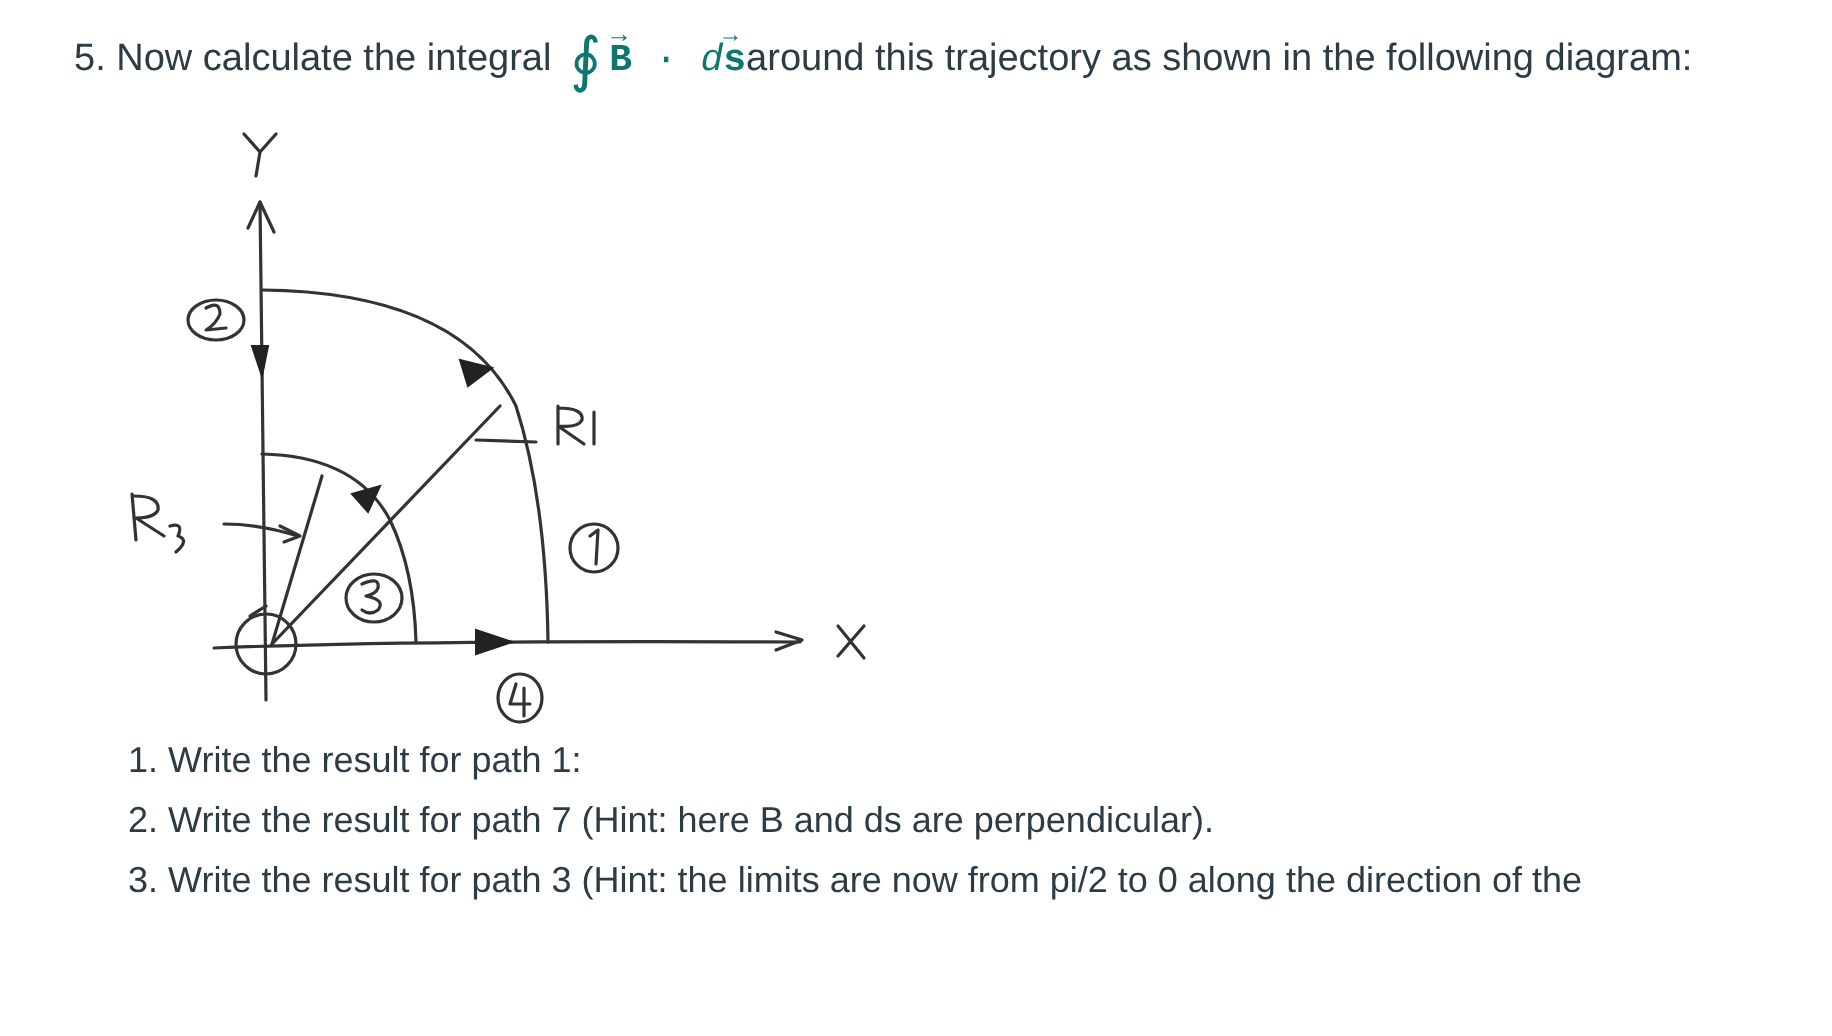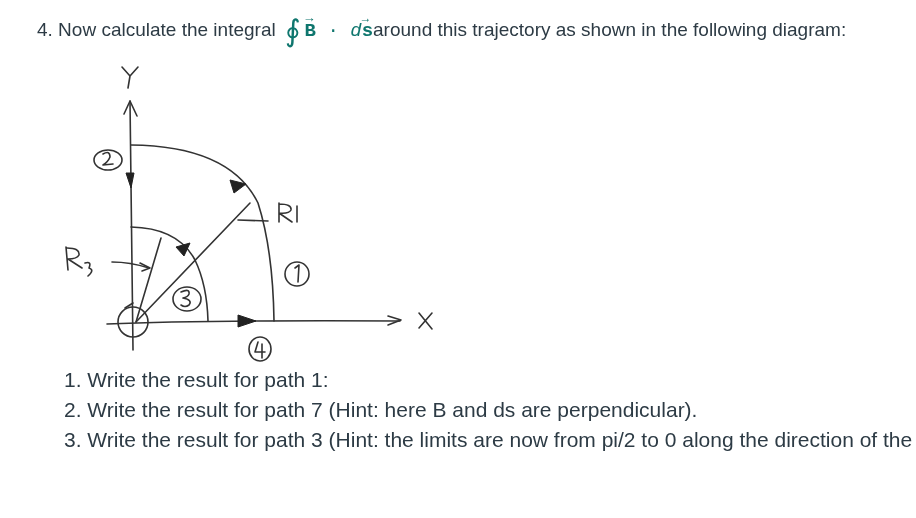--- a/index.html
+++ b/index.html
@@ -7,29 +7,29 @@
          font-family: "Liberation Sans", "DejaVu Sans", sans-serif; color: #2d3b45; }
   .question { position: absolute; left: 37px; top: 14px; font-size: 19px; line-height: 28px; white-space: nowrap; }
   .math { font-family: Liberation Mono, monospace; color: #0f766e; }
   .oint { font-size: 30px; display: inline-block; transform: translateY(5px); margin: 0 4px 0 4px; }
   .vec { position: relative; display: inline-block; font-weight: bold; }
   .vec::before { content: "\2192"; position: absolute; left: 1px; top: -12px; font-size: 13px; font-weight: normal; }
   .vecs { position: relative; display: inline-block; font-weight: bold; }
   .vecs::before { content: "\2192"; position: absolute; left: 0px; top: -12px; font-size: 12px; font-weight: normal; }
   .italic { font-style: italic; }
   .diagram { position: absolute; left: 0; top: 0; width: 916px; height: 518px; }
-  .list { position: absolute; left: 64px; top: 365px; margin: 0; padding: 0; list-style: none; font-size: 21px; }
+  .list { position: absolute; left: 64px; top: 365px; margin: 0; padding: 0; list-style: none; font-size: 18px; }
   .list li { line-height: 30px; }
   .list .cont { padding-left: 26px; }
 </style>
 </head>
 <body>
 
 <div class="question">
-  <span>4. Now calculate the integral</span>
+  <span>5. Now calculate the integral</span>
   <span class="math">
     <span class="oint">∮</span><span class="vec">B</span>
     <span>·</span>
     <span class="italic">d</span><span class="vecs">s</span></span><span>around this trajectory as shown in the following diagram:</span>
 </div>
 
 <svg class="diagram" viewBox="0 0 916 518" xmlns="http://www.w3.org/2000/svg">
   <g fill="none" stroke="#333" stroke-width="1.6" stroke-linecap="round" stroke-linejoin="round">
 
     <path d="M133 350 L130 101"></path>

